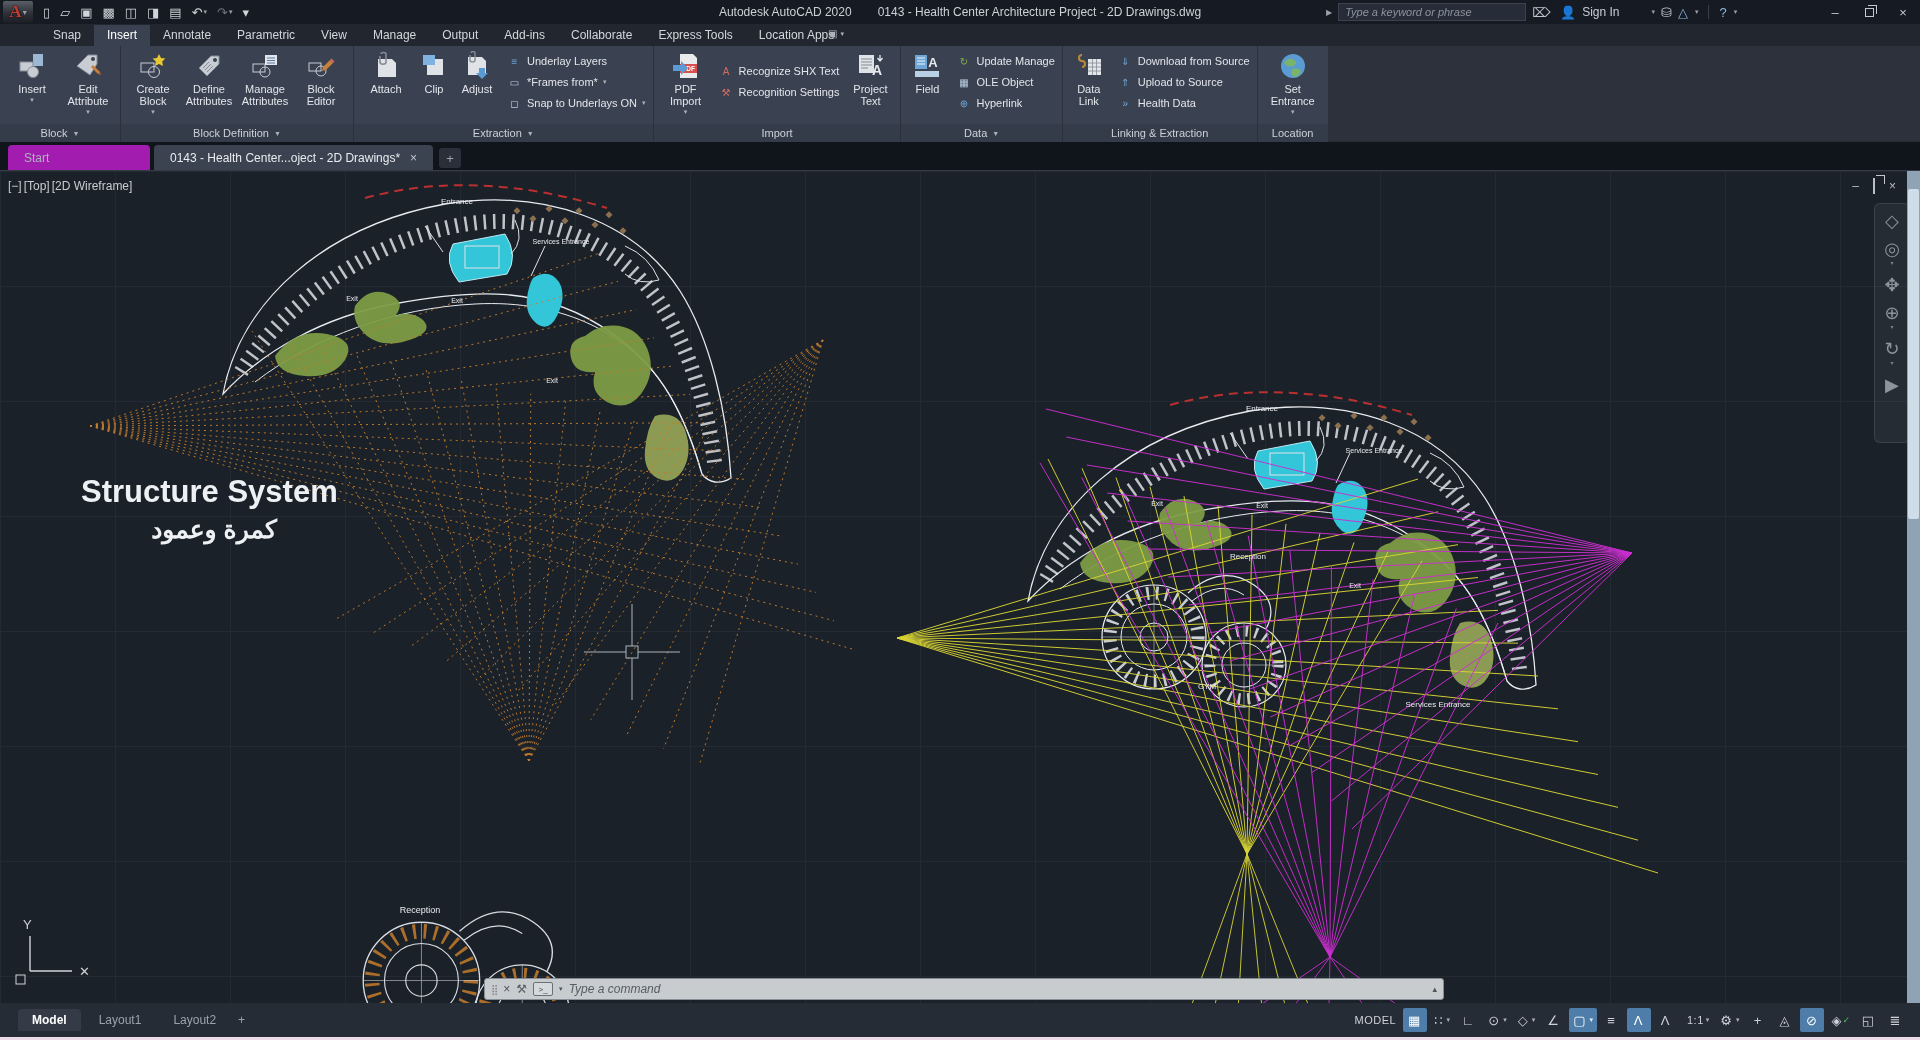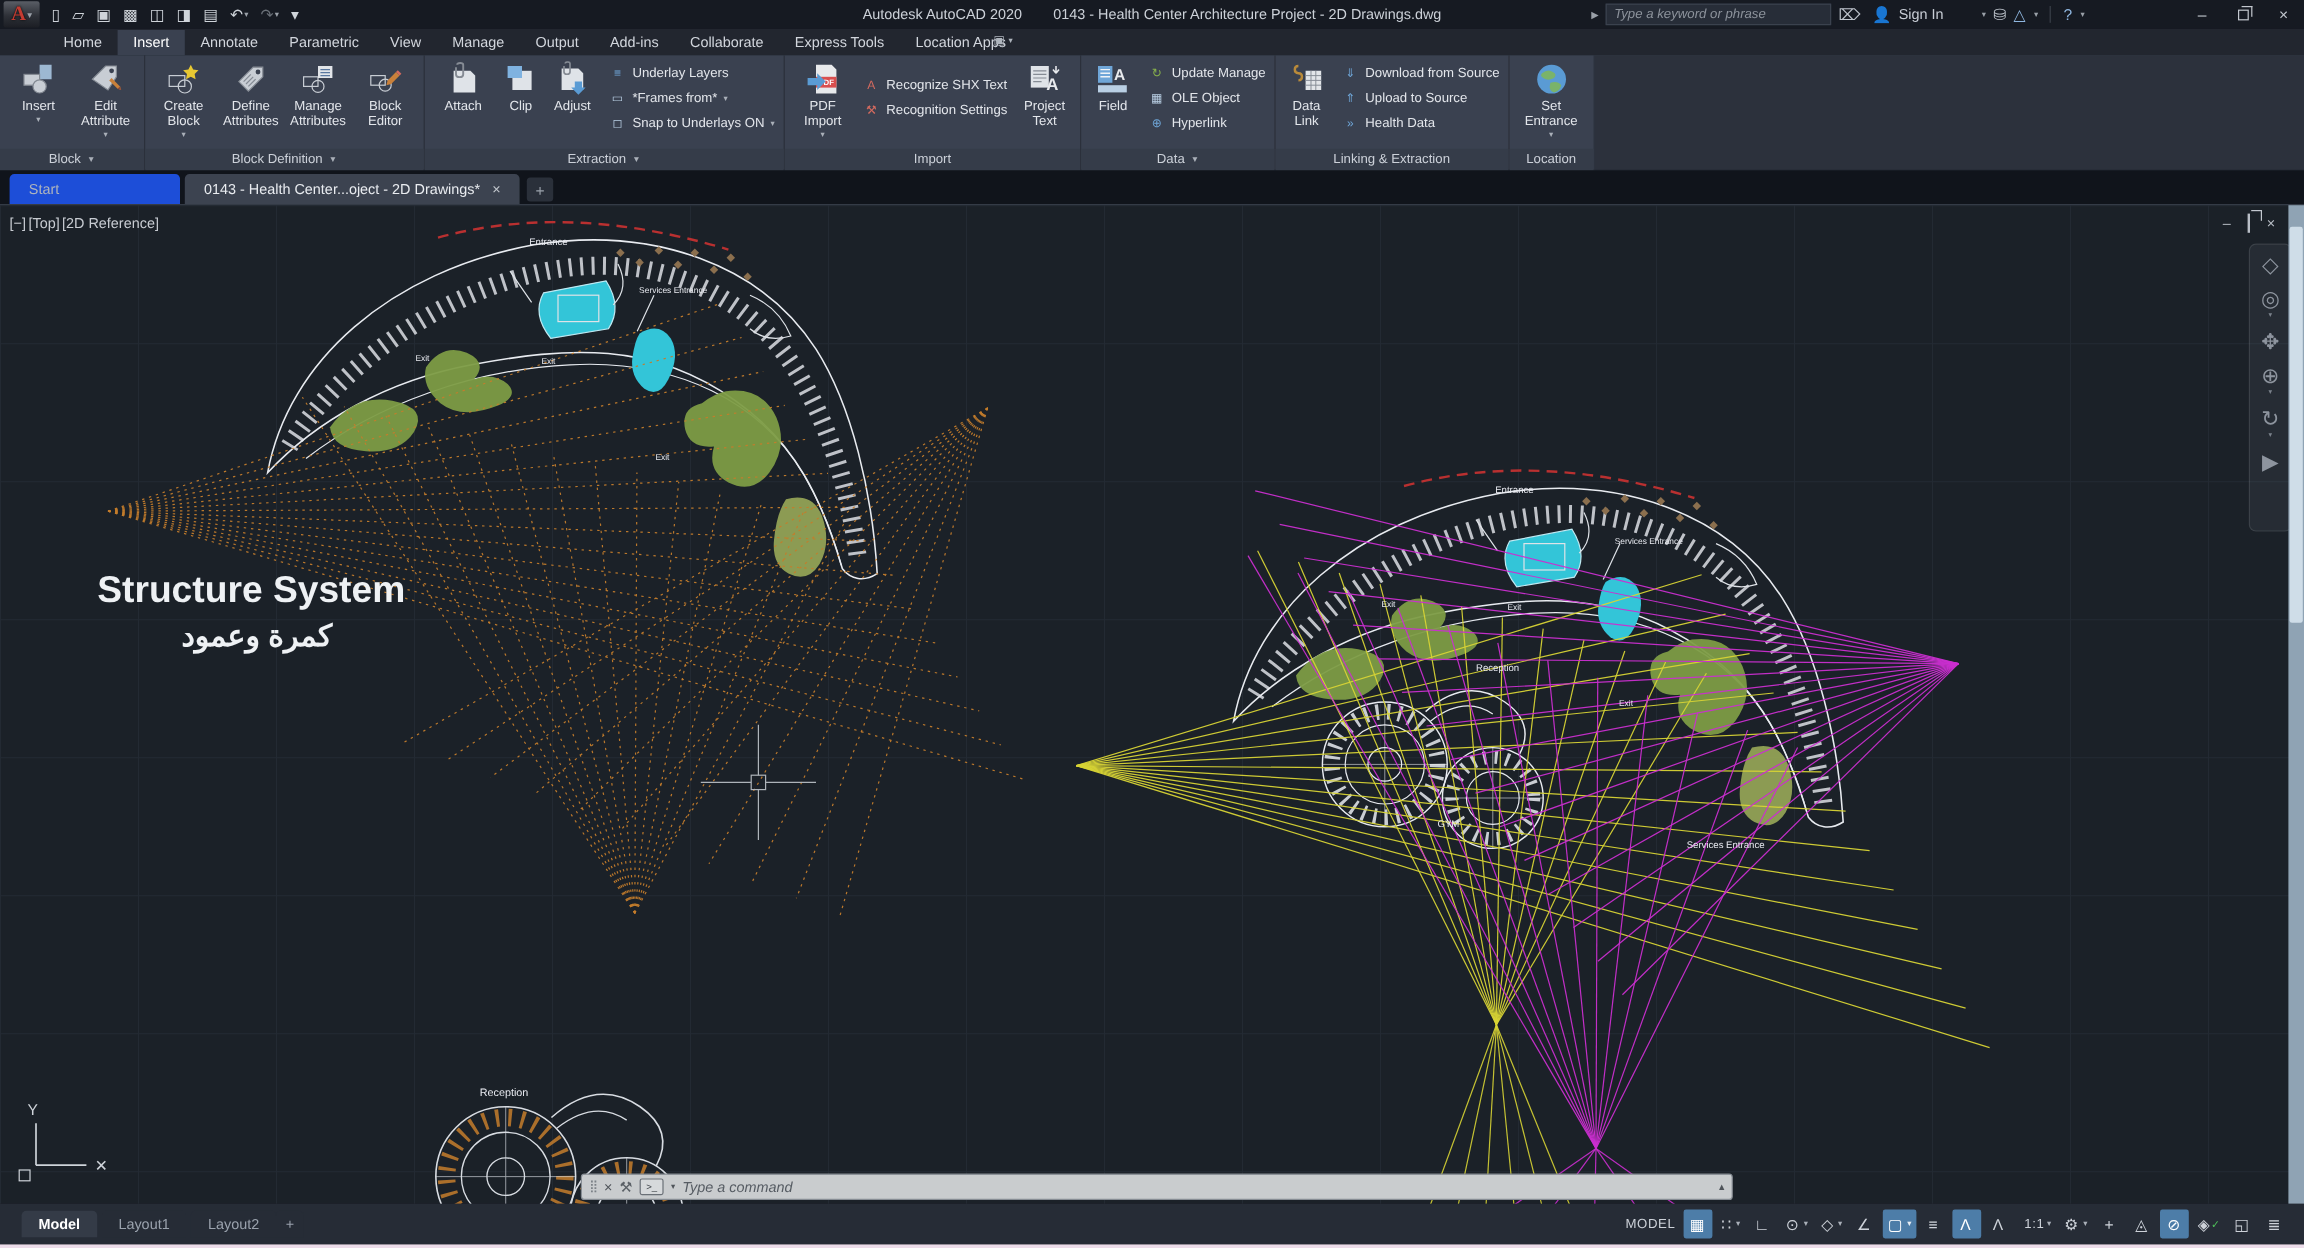--- a/index.html
+++ b/index.html
@@ -53,21 +53,21 @@
   .big .car { font-size:7px; color:#aab0b9; margin-top:1px; }
   .rcol { display:flex; flex-direction:column; justify-content:flex-start; padding-top:4px; gap:3px; }
   .rowbtn { display:flex; align-items:center; gap:5px; height:18px; font-size:11px; color:#e3e6eb; white-space:nowrap; padding:0 3px; }
   .mi { width:15px; height:15px; display:flex; align-items:center; justify-content:center; font-size:10px; color:#b9cfe4; }
   .mi.red { color:#d46a5f; } .mi.blue { color:#6fa6d8; } .mi.grn { color:#86b04c; }
   .rowbtn .car { font-size:7px; color:#aab0b9; }
 
   
   #filetabs { position:absolute; left:0; top:142px; width:1920px; height:28px; background:#10141b; display:flex; align-items:flex-end; padding-left:8px; }
   .ftab { height:25px; display:flex; align-items:center; padding:0 16px; font-size:12px; border-radius:4px 4px 0 0; }
-  .ftab.start { background:#1d4ed8; color:#aeb4bd; width:142px; }
+  .ftab.start { background:#a21caf; color:#aeb4bd; width:142px; }
   .ftab.doc { background:#3c4350; color:#e9ecf0; margin-left:4px; gap:10px; }
   .ftab .x { color:#c2c7cd; font-size:12px; }
   .ftab-add { width:22px; height:20px; margin-left:6px; margin-bottom:2px; background:#2a303a; border-radius:3px;
     display:flex; align-items:center; justify-content:center; color:#9aa1aa; font-size:13px; }
 
   
   #drawing { position:absolute; left:0; top:170px; width:1920px; height:833px; background:#1b2128;
     background-image:linear-gradient(#232a33 1px, transparent 1px),linear-gradient(90deg,#232a33 1px, transparent 1px);
     background-size:115px 115px; border-top:1px solid #343b46; }
   #dwg-svg { position:absolute; left:0; top:0; width:1920px; height:833px; }
@@ -186,21 +186,21 @@
     <span class="winbtn">–</span>
     <span class="winbtn">
         <span class="wr"></span>
       </span>
     <span class="winbtn">×</span>
   </div>
 </div>
 
 <div id="tabrow">
 
-<span class="rtab">Home</span>
+<span class="rtab">Snap</span>
     <span class="rtab active">Insert</span>
     <span class="rtab">Annotate</span>
     <span class="rtab">Parametric</span>
     <span class="rtab">View</span>
     <span class="rtab">Manage</span>
     <span class="rtab">Output</span>
     <span class="rtab">Add-ins</span>
     <span class="rtab">Collaborate</span>
     <span class="rtab">Express Tools</span>
     <span class="rtab">Location Apps</span>
@@ -659,21 +659,21 @@
       <line x1="30" y1="970" x2="72" y2="970"></line>
       <rect x="16" y="974" width="9" height="9" fill="none" stroke-width="1"></rect>
       <text x="23" y="928" font-size="13" fill="#cfd4da" stroke="none">Y</text>
       <text x="79" y="975" font-size="13" fill="#cfd4da" stroke="none">✕</text>
     </g>
   </svg>
 
   <div id="viewport-label">
     <span>[−]</span>
     <span>[Top]</span>
-    <span>[2D Reference]</span>
+    <span>[2D Wireframe]</span>
   </div>
 
   <div id="dwg-winctl">
     <span>–</span>
     <span><span class="wr" style="border-color:#b9bfc7"></span></span>
     <span>×</span>
   </div>
 
   <div id="navbar">
 

